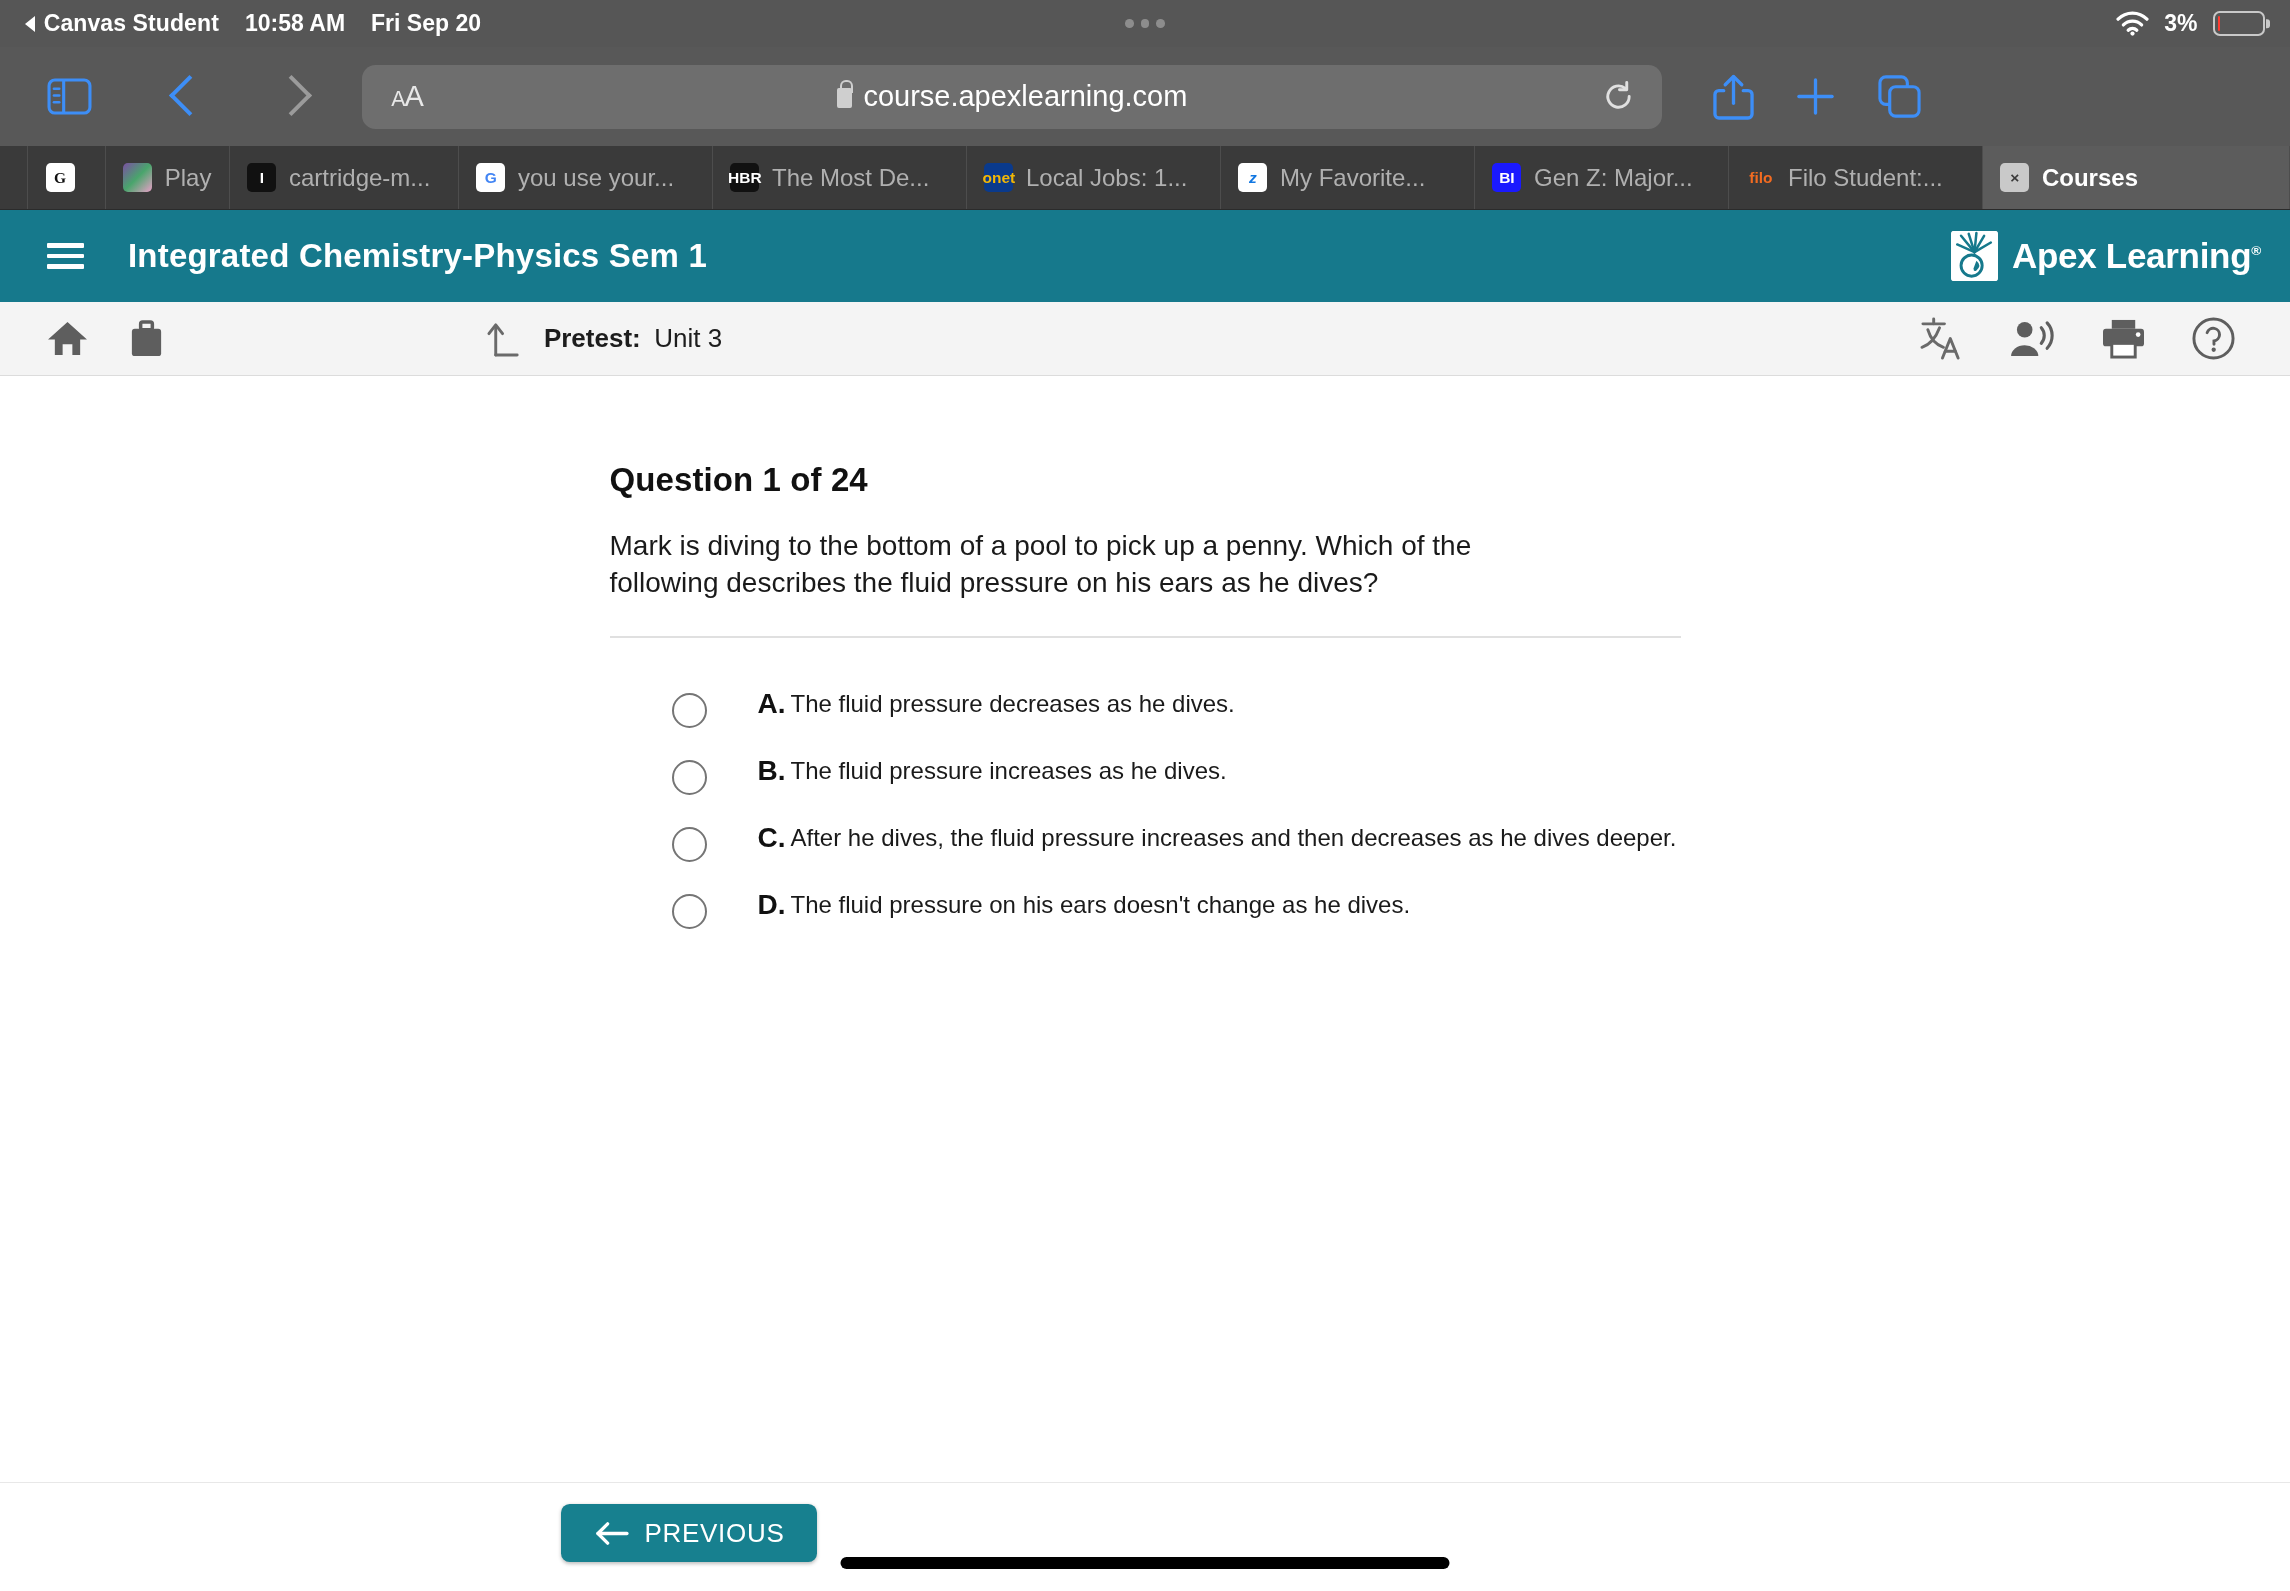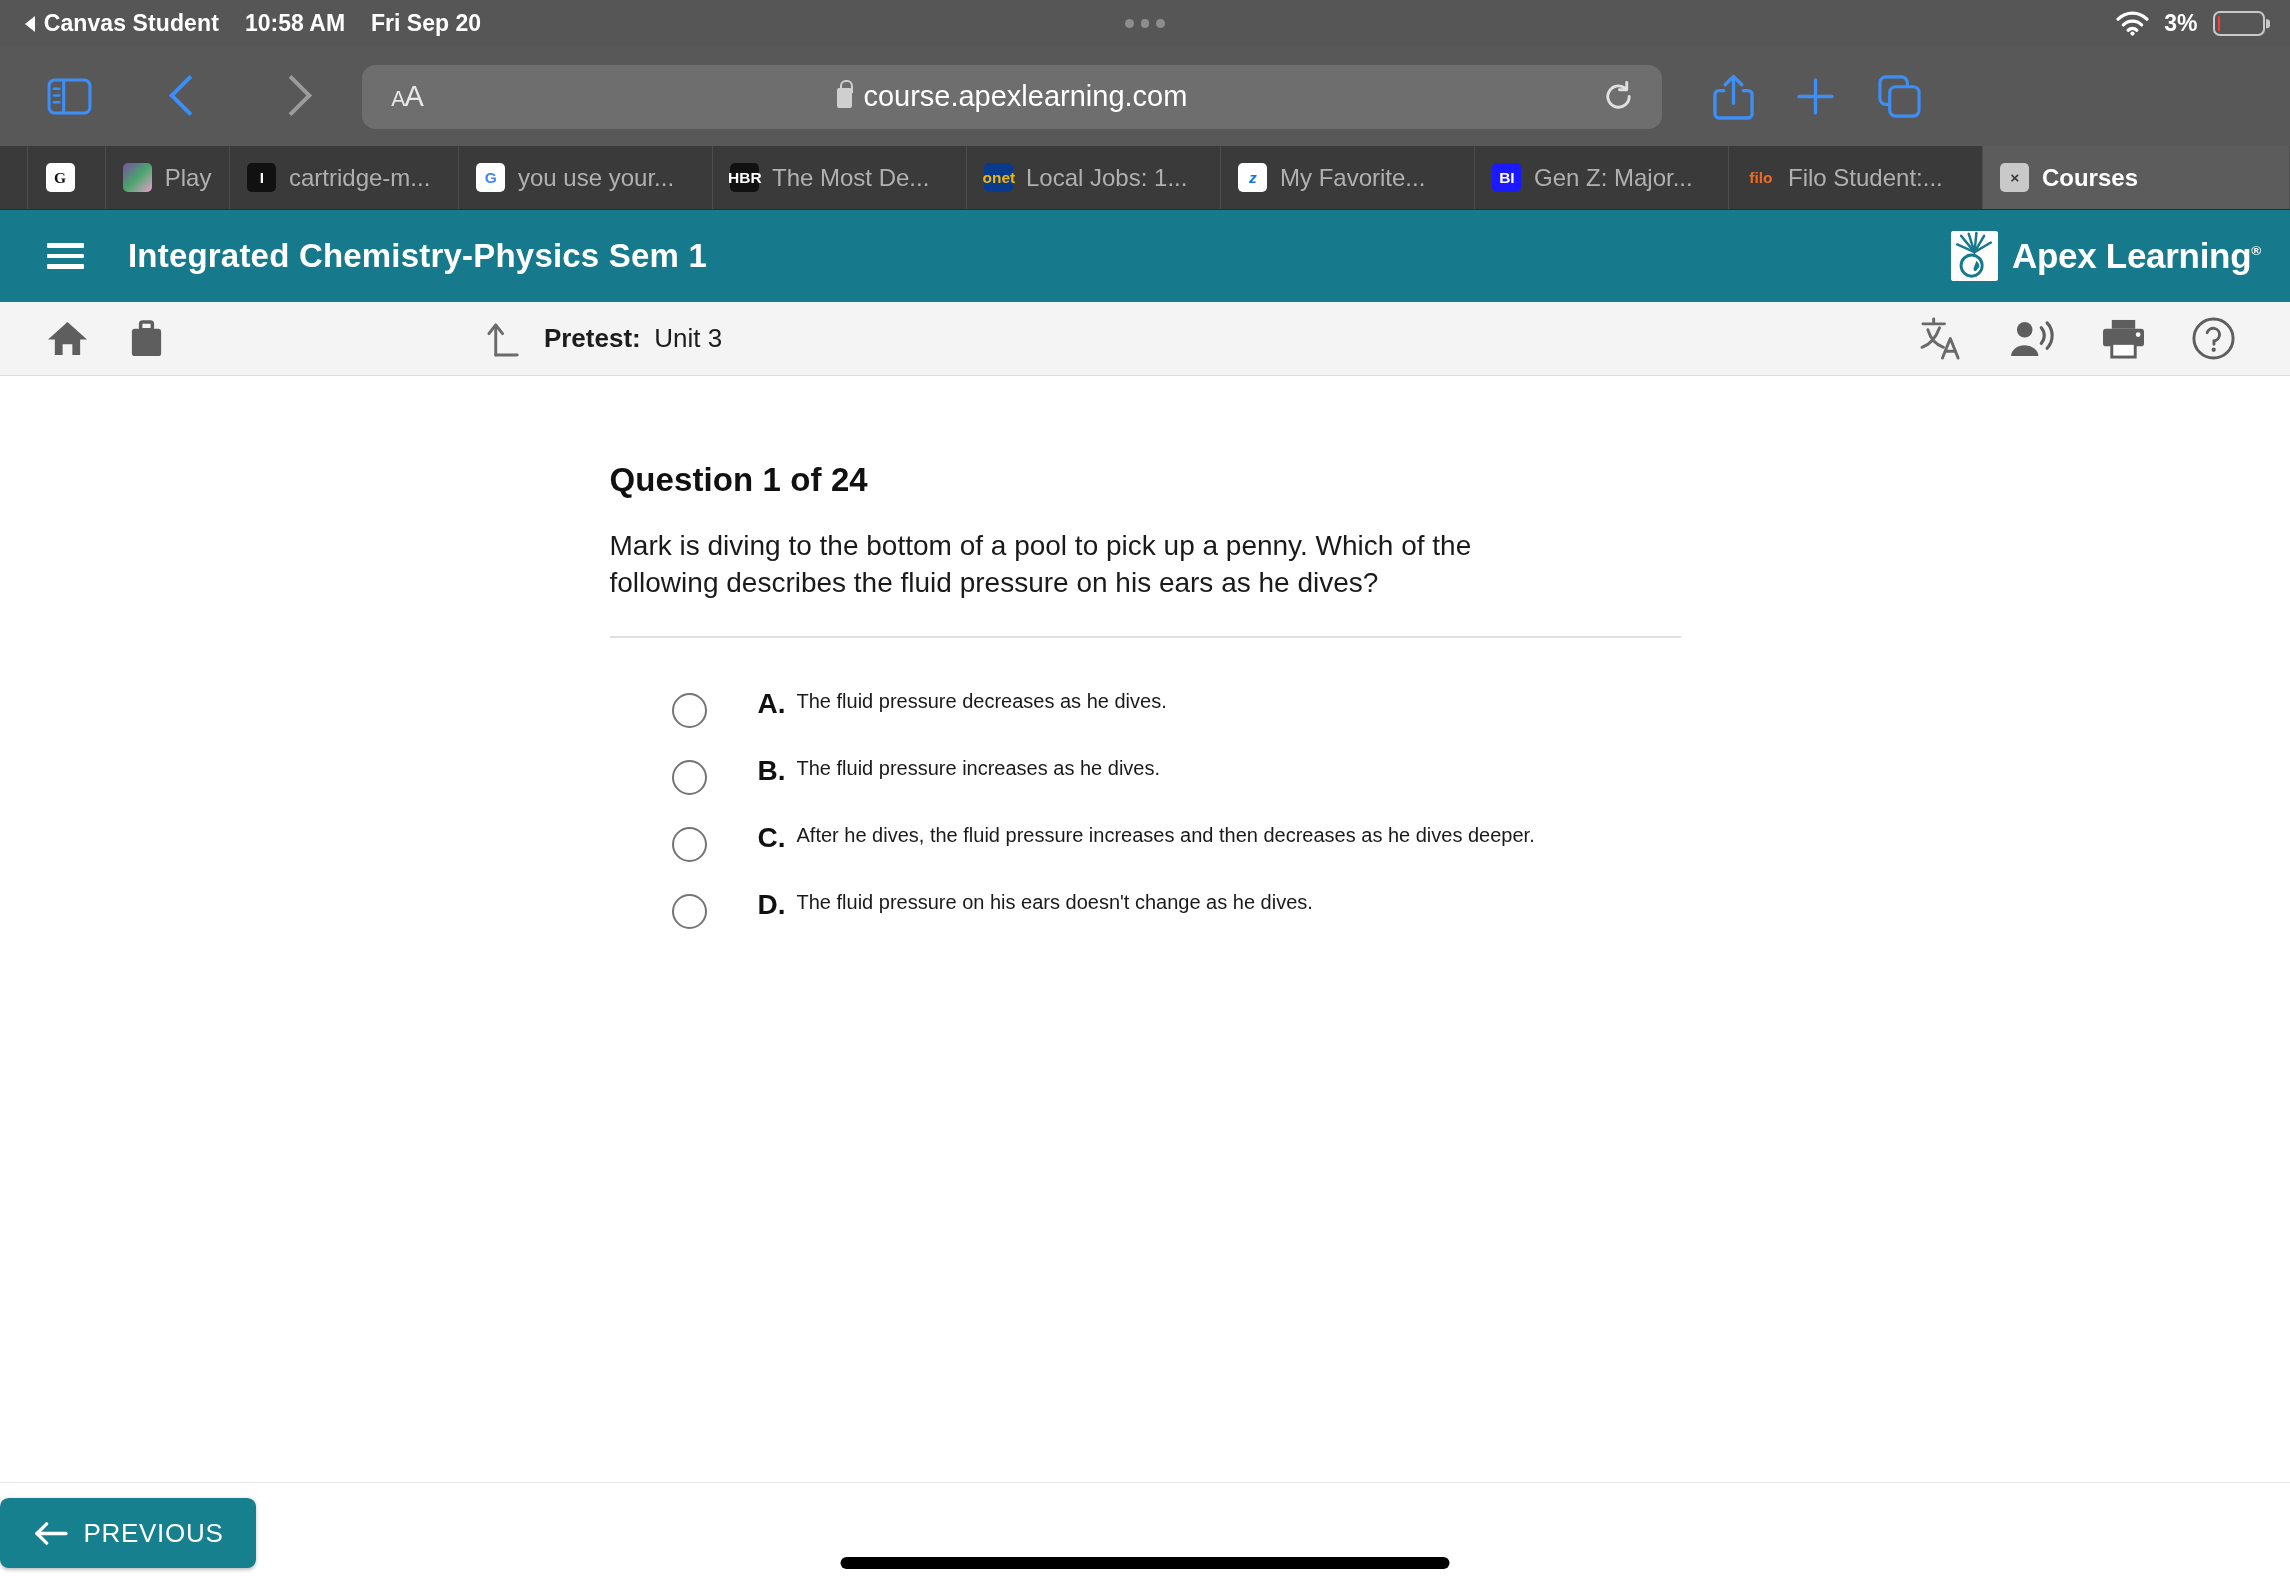--- a/index.html
+++ b/index.html
@@ -143,35 +143,35 @@
   .q-title{ font-size:33px; font-weight:700; color:#111; letter-spacing:0.1px;}
   .q-text{ font-size:28px; line-height:1.33; color:#1a1a1a; margin-top:28px; max-width:970px;}
   .divider{ height:1.9px; background:#e0e0e0; margin-top:35px; }
   .options{ margin-top:50px; padding-left:62px;}
   .opt{ display:flex; align-items:flex-start; gap:0; margin-bottom:27px; }
   .radio{
     width:35px;height:35px;border:2.9px solid #757575;border-radius:50%;
     flex:0 0 auto; margin-top:4.9px;
   }
   .opt-letter{ font-size:28px;font-weight:700;color:#111; width:50px; text-align:right; margin-left:29px;}
-  .opt-text{ font-size:20px; color:#1a1a1a; margin-left:11px; line-height:1.36; max-width:902px;}
+  .opt-text{ font-size:24px; color:#1a1a1a; margin-left:5px; line-height:1.36; max-width:902px;}
   .submit-row{ display:flex; justify-content:flex-end; padding-right:0; margin-top:66px;}
   .submit-btn{
     width:165px;height:66px;background:#e3e3e3;border:none;border-radius:6.8px;
     color:#9e9e9e; font-size:25px; letter-spacing:0.6px; font-family:inherit;
     margin-right:149px;
   }
 
   
   .footer{
     height:101px; background:#fff; border-top:1.9px solid #e8e8e8;
     display:flex; align-items:center; position:relative;
   }
   .prev-btn{
-    height:70px; background:#17808f; color:#fff; border:none;
+    margin-left:561px; height:58px; background:#17808f; color:#fff; border:none;
     border-radius:8.7px; display:flex; align-items:center; gap:15.5px; padding:0 33px;
     font-size:26px; letter-spacing:0.7px; font-family:inherit; cursor:pointer;
     box-shadow:0 1.9px 3.9px rgba(0,0,0,.25);
   }
   .home-ind{
     position:absolute; left:50%; transform:translateX(-50%);
     bottom:13.6px; width:609px;height:12.6px;background:#000;border-radius:6.8px;
   }
   svg{ display:block; }
 </style>

